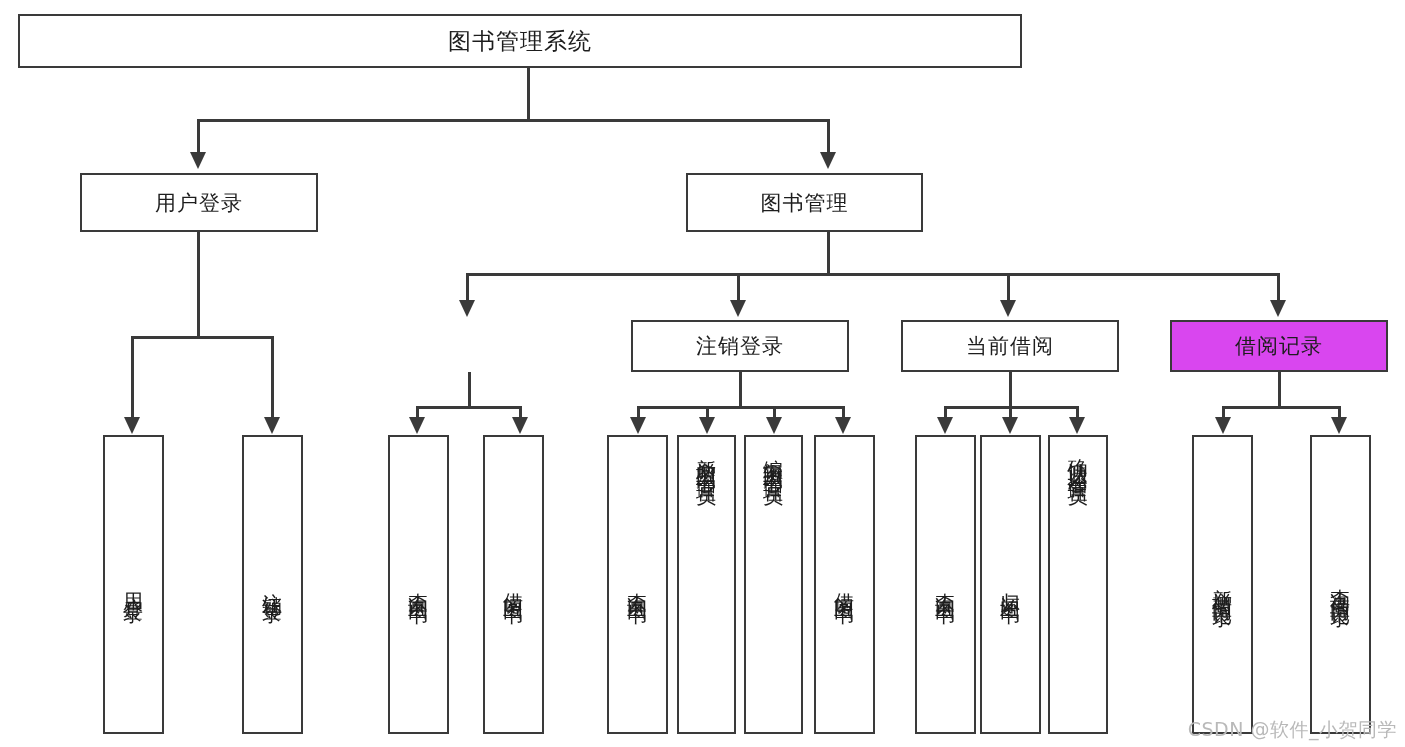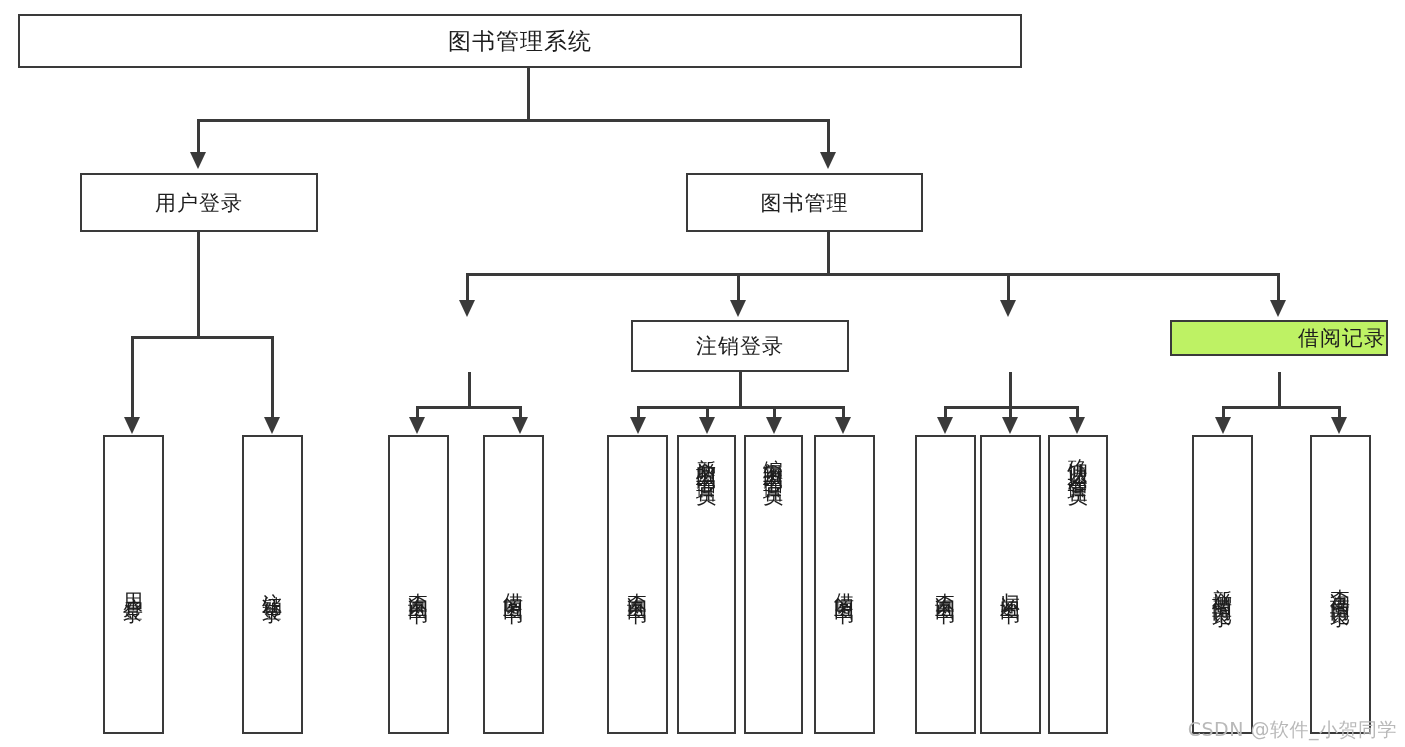--- a/index.html
+++ b/index.html
@@ -121,21 +121,24 @@
   <div class="ln v" style="left: 1007px; top: 273px; height: 27px; background: rgb(58, 58, 58);"></div>
   <div class="ln v" style="left: 1277px; top: 273px; height: 27px; background: rgb(58, 58, 58);"></div>
   <div class="arrow" style="left: 459px; top: 300px; border-top-color: rgb(58, 58, 58);"></div>
   <div class="arrow" style="left: 730px; top: 300px; border-top-color: rgb(58, 58, 58);"></div>
   <div class="arrow" style="left: 1000px; top: 300px; border-top-color: rgb(58, 58, 58);"></div>
   <div class="arrow" style="left: 1270px; top: 300px; border-top-color: rgb(58, 58, 58);"></div>
 
   <div class="node lvl3" style="left: 631px; top: 320px; width: 218px; height: 52px; border-color: rgb(58, 58, 58); background: rgb(255, 255, 255); color: rgb(29, 29, 29);">
     <span>注销登录</span>
   </div>
-  <div class="node lvl3" style="left: 1170px; top: 320px; width: 218px; height: 36px; border-color: rgb(58, 58, 58); background: #bef264; color: rgb(29, 29, 29); justify-content: flex-end;">
+  <div class="node lvl3" style="left: 901px; top: 320px; width: 218px; height: 52px; border-color: rgb(58, 58, 58); background: rgb(255, 255, 255); color: rgb(29, 29, 29);">
+    <span>当前借阅</span>
+  </div>
+  <div class="node lvl3" style="left: 1170px; top: 320px; width: 218px; height: 52px; border-color: rgb(58, 58, 58); background: #d946ef; color: rgb(29, 29, 29);">
     <span>借阅记录</span>
   </div>
 
   <div class="ln v" style="left: 468px; top: 372px; height: 34px; background: rgb(58, 58, 58);"></div>
   <div class="ln h" style="left: 416px; top: 406px; width: 106px; background: rgb(58, 58, 58);"></div>
   <div class="ln v" style="left: 416px; top: 406px; height: 11px; background: rgb(58, 58, 58);"></div>
   <div class="ln v" style="left: 519px; top: 406px; height: 11px; background: rgb(58, 58, 58);"></div>
   <div class="arrow" style="left: 409px; top: 417px; border-top-color: rgb(58, 58, 58);"></div>
   <div class="arrow" style="left: 512px; top: 417px; border-top-color: rgb(58, 58, 58);"></div>
 

